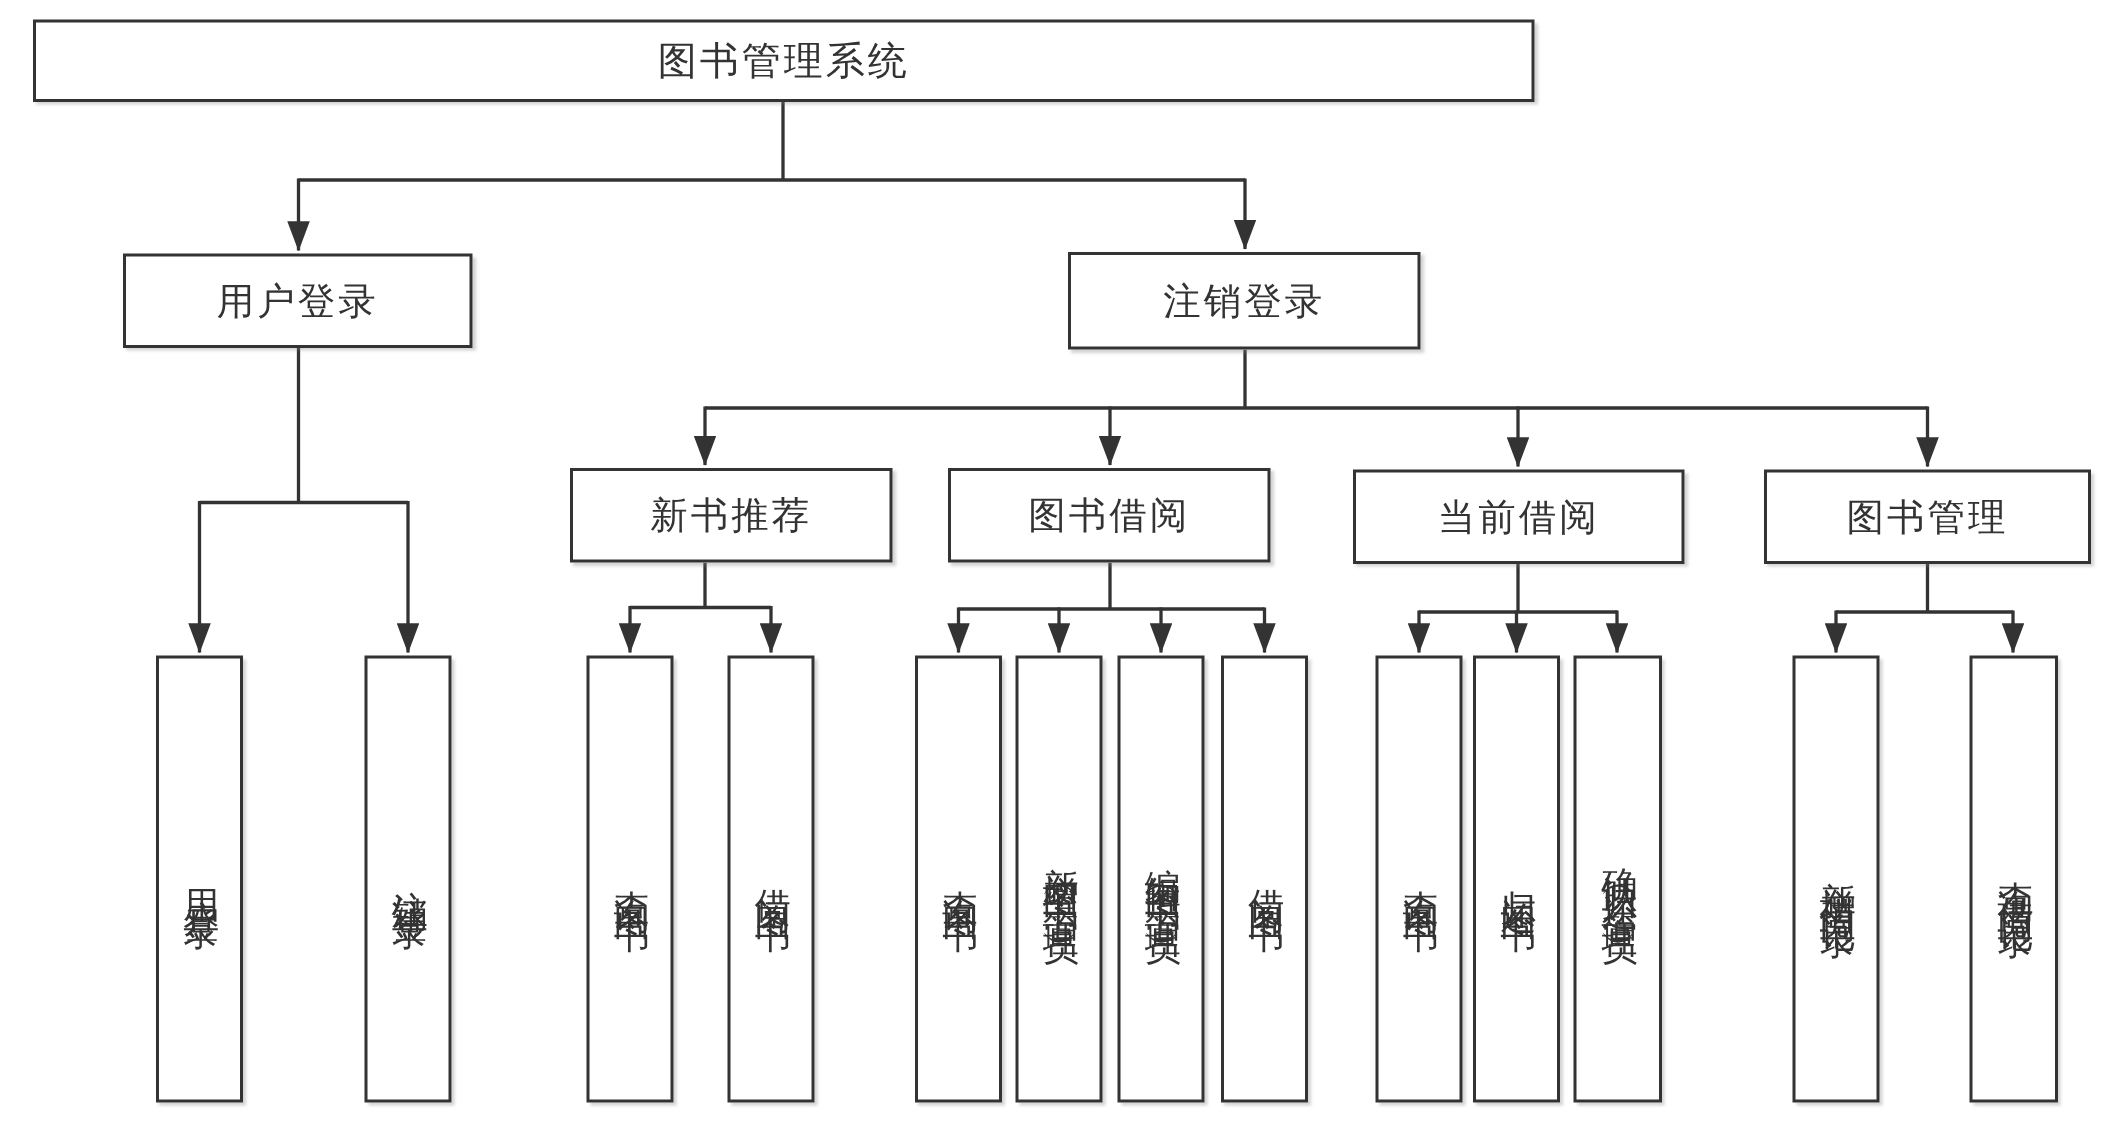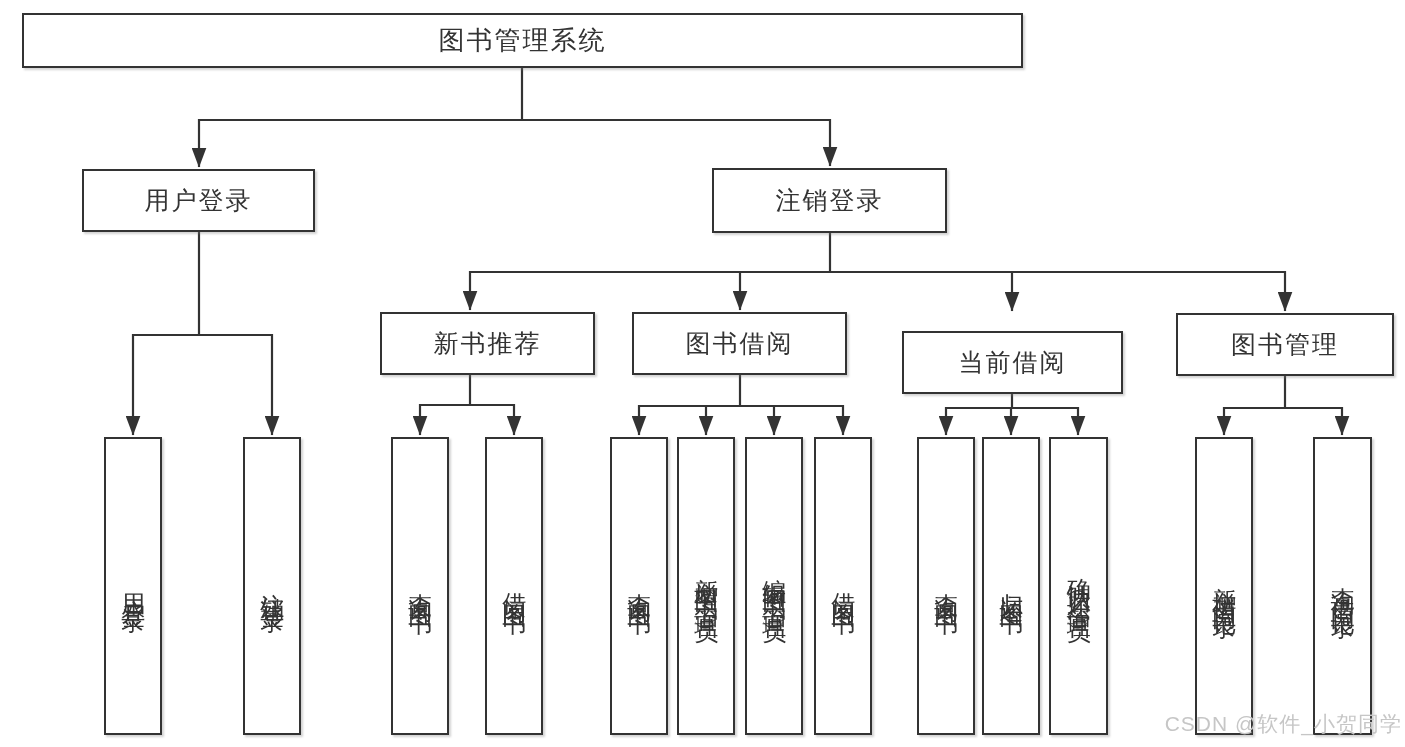--- a/index.html
+++ b/index.html
@@ -130,21 +130,21 @@
   <div class="box" style="left:712px;top:168px;width:235px;height:65px;">
     <span class="h-label">注销登录</span>
   </div>
 
   <div class="box" style="left:380px;top:312px;width:215px;height:63px;justify-content:center;">
     <span class="h-label">新书推荐</span>
   </div>
   <div class="box" style="left:632px;top:312px;width:215px;height:63px;">
     <span class="h-label">图书借阅</span>
   </div>
-  <div class="box" style="left:902px;top:313px;width:221px;height:63px;margin-top:18px;">
+  <div class="box" style="left:902px;top:313px;width:221px;height:63px;">
     <span class="h-label">当前借阅</span>
   </div>
   <div class="box" style="left:1176px;top:313px;width:218px;height:63px;">
     <span class="h-label">图书管理</span>
   </div>
 
   <div class="box" style="left:104px;top:437px;width:58px;height:298px;">
     <span class="v-label">用户登录</span>
   </div>
   <div class="box" style="left:243px;top:437px;width:58px;height:298px;">
@@ -181,15 +181,14 @@
     <span class="v-label">确认归还（管理员）</span>
   </div>
 
   <div class="box" style="left:1195px;top:437px;width:58px;height:298px;">
     <span class="v-label">新增借阅记录</span>
   </div>
   <div class="box" style="left:1313px;top:437px;width:59px;height:298px;">
     <span class="v-label">查询借阅记录</span>
   </div>
 
-  <div class="watermark">CSDN @软件_小贺同学</div>
 
 </div>
 
 </body></html>

